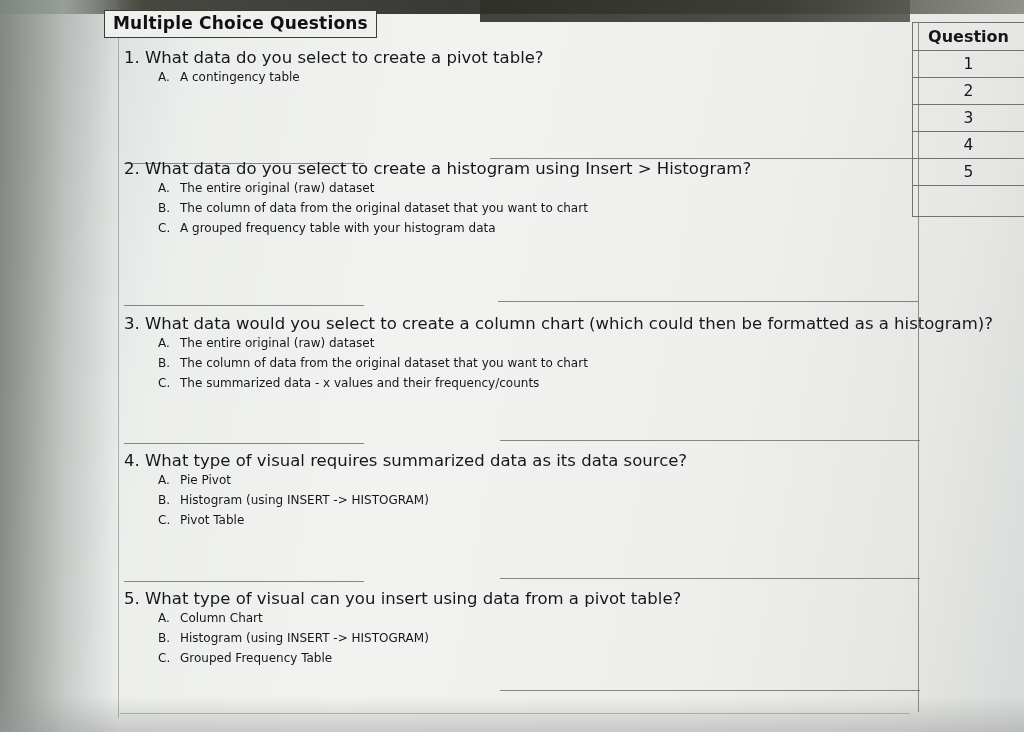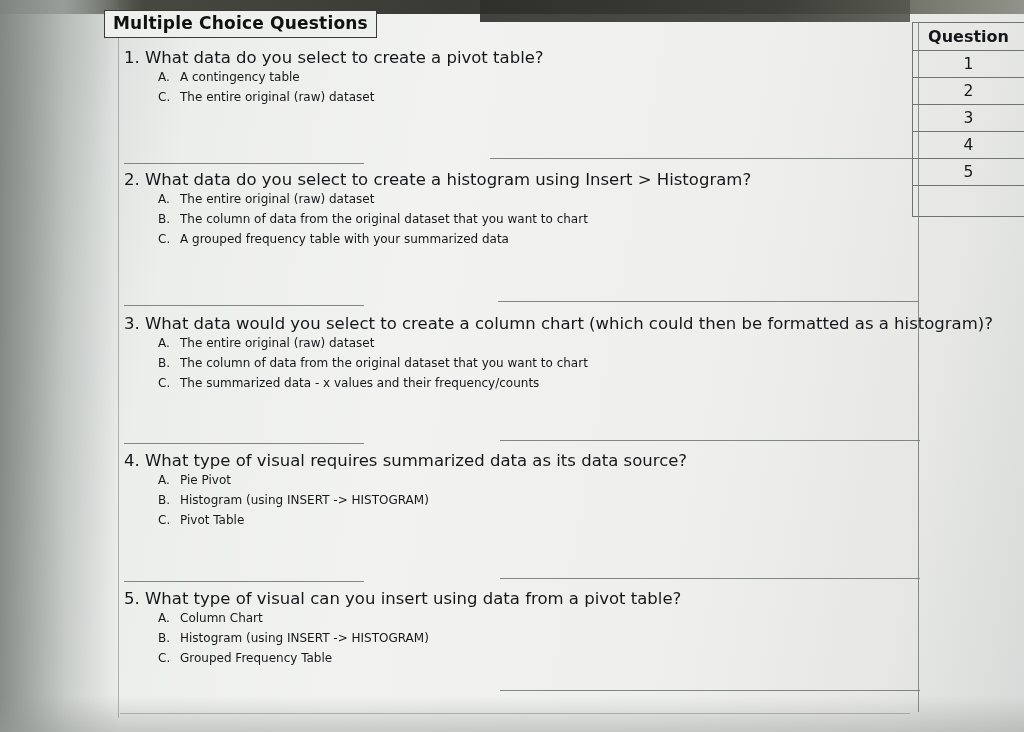--- a/index.html
+++ b/index.html
@@ -162,40 +162,37 @@
   <div class="title-tab">Multiple Choice Questions</div>
 
   <div class="qblock" style="top: 48px;">
     <div class="qtext">
       <span>1.</span>
       <span>What data do you select to create a pivot table?</span>
     </div>
     <div class="opt">
       <span class="letter">A.</span><span>A contingency table</span>
     </div>
-    <div class="opt">
-      <span class="letter">C.</span><span>The entire original (raw) dataset</span>
-    </div>
   </div>
   <div class="rule" style="left:124px; top:163px; width:240px;"></div>
   <div class="rule" style="left:490px; top:158px; width:428px;"></div>
 
-  <div class="qblock" style="top: 170px;">
+  <div class="qblock" style="top: 159px;">
     <div class="qtext">
       <span>2.</span>
       <span>What data do you select to create a histogram using Insert &gt; Histogram?</span>
     </div>
     <div class="opt">
       <span class="letter">A.</span><span>The entire original (raw) dataset</span>
     </div>
     <div class="opt">
       <span class="letter">B.</span><span>The column of data from the original dataset that you want to chart</span>
     </div>
     <div class="opt">
-      <span class="letter">C.</span><span>A grouped frequency table with your summarized data</span>
+      <span class="letter">C.</span><span>A grouped frequency table with your histogram data</span>
     </div>
   </div>
   <div class="rule" style="left:124px; top:305px; width:240px;"></div>
   <div class="rule" style="left:498px; top:301px; width:420px;"></div>
 
   <div class="qblock" style="top: 314px;">
     <div class="qtext">
       <span>3.</span>
       <span>What data would you select to create a column chart (which could then be formatted as a histogram)?</span>
     </div>

